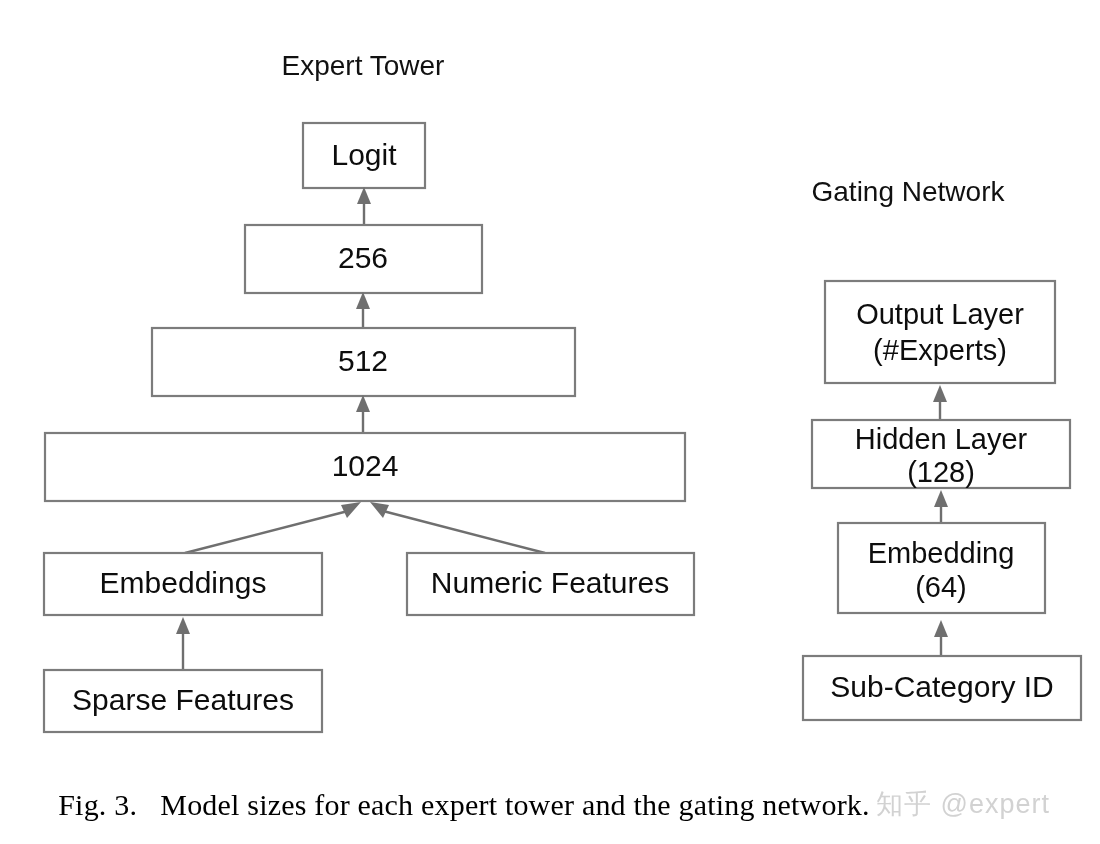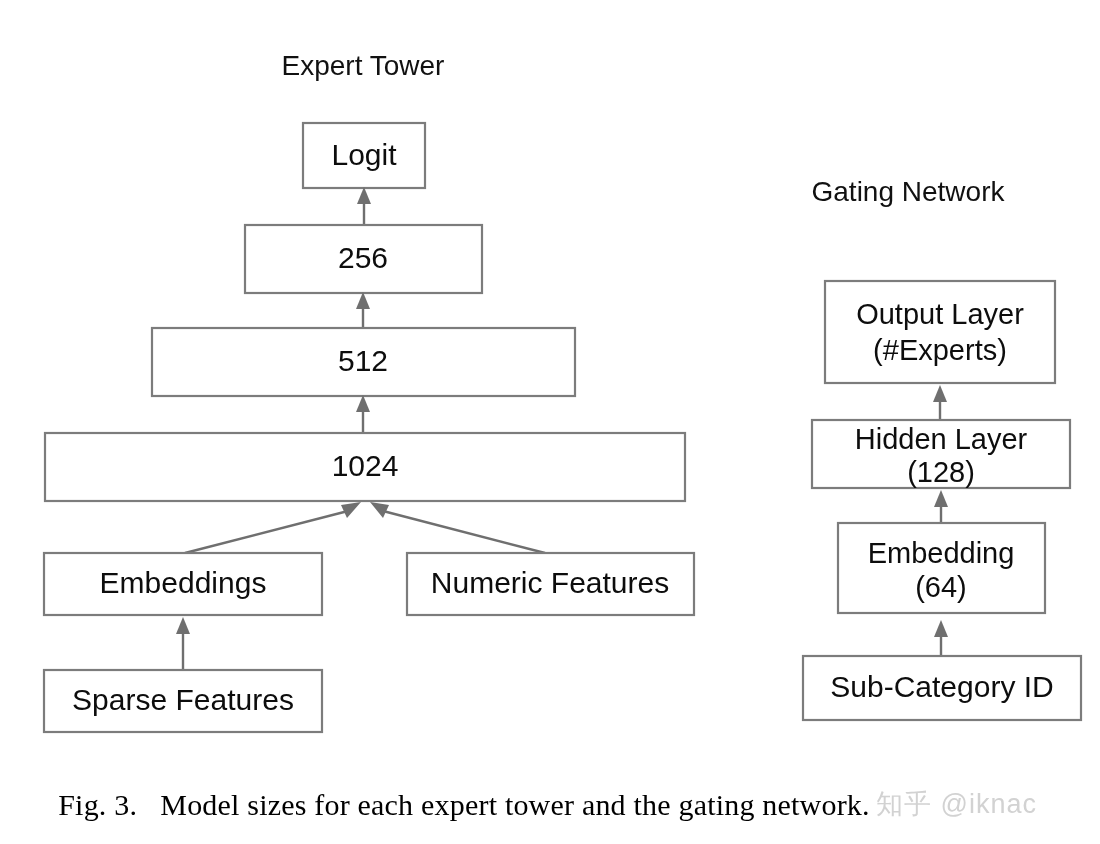--- a/index.html
+++ b/index.html
@@ -168,17 +168,17 @@
     <g>
       <line class="edge" x1="941" y1="648" x2="941" y2="625"></line>
       <polygon class="edge-head" points="941,612 934,629 948,629"></polygon>
     </g>
 
     <rect class="node-box" x="803" y="648" width="278" height="64"></rect>
     <text class="node-label" x="942" y="681">Sub-Category ID</text>
 
   </svg>
 
-  <div class="watermark">知乎 @iknac</div>
+  <div class="watermark">知乎 @expert</div>
 
   <div class="caption">Fig. 3.   Model sizes for each expert tower and the gating network.</div>
 
 </div>
 
 </body></html>

